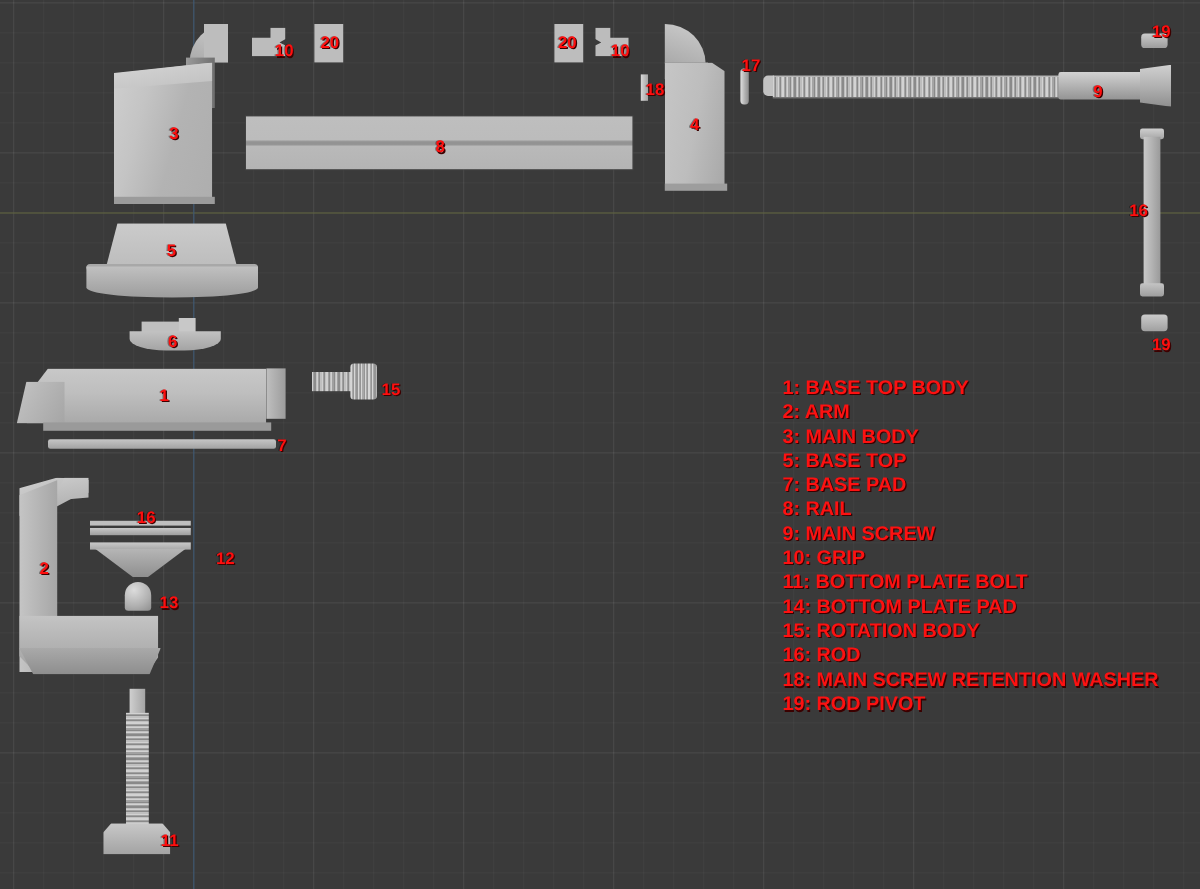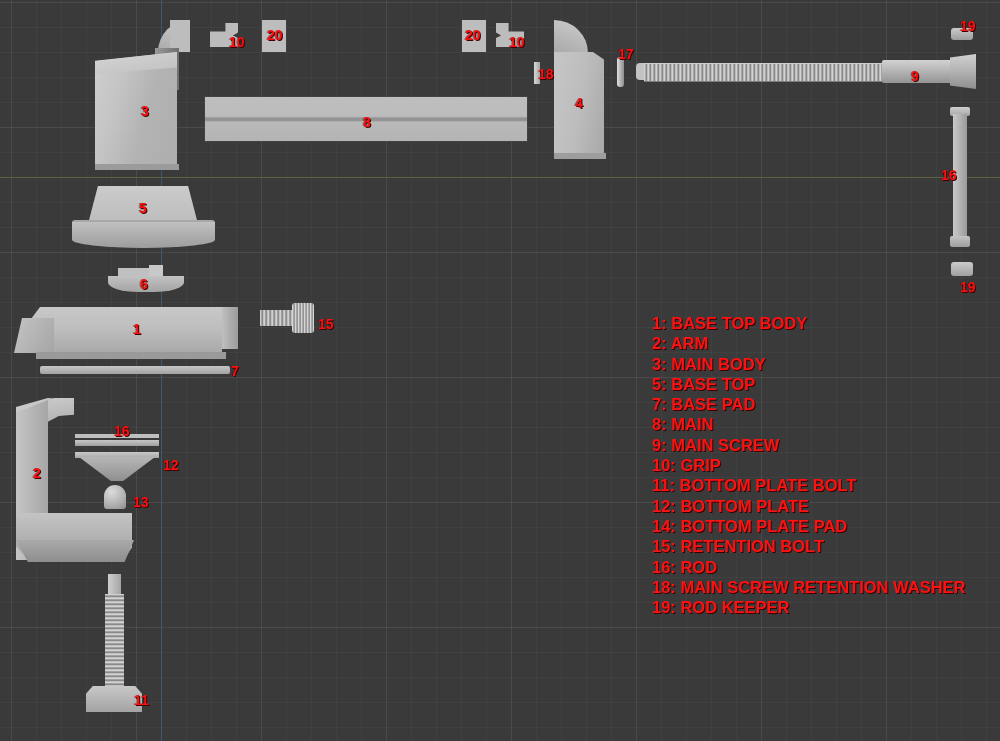--- a/index.html
+++ b/index.html
@@ -311,35 +311,34 @@
   <div class="num" style="left:575px;top:96px">4</div>
   <div class="num" style="left:941px;top:168px">16</div>
   <div class="num" style="left:960px;top:280px">19</div>
   <div class="num" style="left:139px;top:201px">5</div>
   <div class="num" style="left:140px;top:277px">6</div>
   <div class="num" style="left:133px;top:322px">1</div>
   <div class="num" style="left:318px;top:317px">15</div>
   <div class="num" style="left:231px;top:364px">7</div>
   <div class="num" style="left:33px;top:466px">2</div>
   <div class="num" style="left:114px;top:424px">16</div>
-  <div class="num" style="left:163px;top:458px">12</div>
+  <div class="num" style="left:180px;top:458px">12</div>
   <div class="num" style="left:133px;top:495px">13</div>
   <div class="num" style="left:134px;top:693px">11</div>
 
   <div id="legend">
     <div class="row">1: BASE TOP BODY</div>
     <div class="row">2: ARM</div>
     <div class="row">3: MAIN BODY</div>
     <div class="row">5: BASE TOP</div>
     <div class="row">7: BASE PAD</div>
-    <div class="row">8: MAIN</div>
+    <div class="row">8: RAIL</div>
     <div class="row">9: MAIN SCREW</div>
     <div class="row">10: GRIP</div>
     <div class="row">11: BOTTOM PLATE BOLT</div>
-    <div class="row">12: BOTTOM PLATE</div>
     <div class="row">14: BOTTOM PLATE PAD</div>
-    <div class="row">15: RETENTION BOLT</div>
+    <div class="row">15: ROTATION BODY</div>
     <div class="row">16: ROD</div>
     <div class="row">18: MAIN SCREW RETENTION WASHER</div>
-    <div class="row">19: ROD KEEPER</div>
+    <div class="row">19: ROD PIVOT</div>
   </div>
 
 </div>
 
 </body></html>

